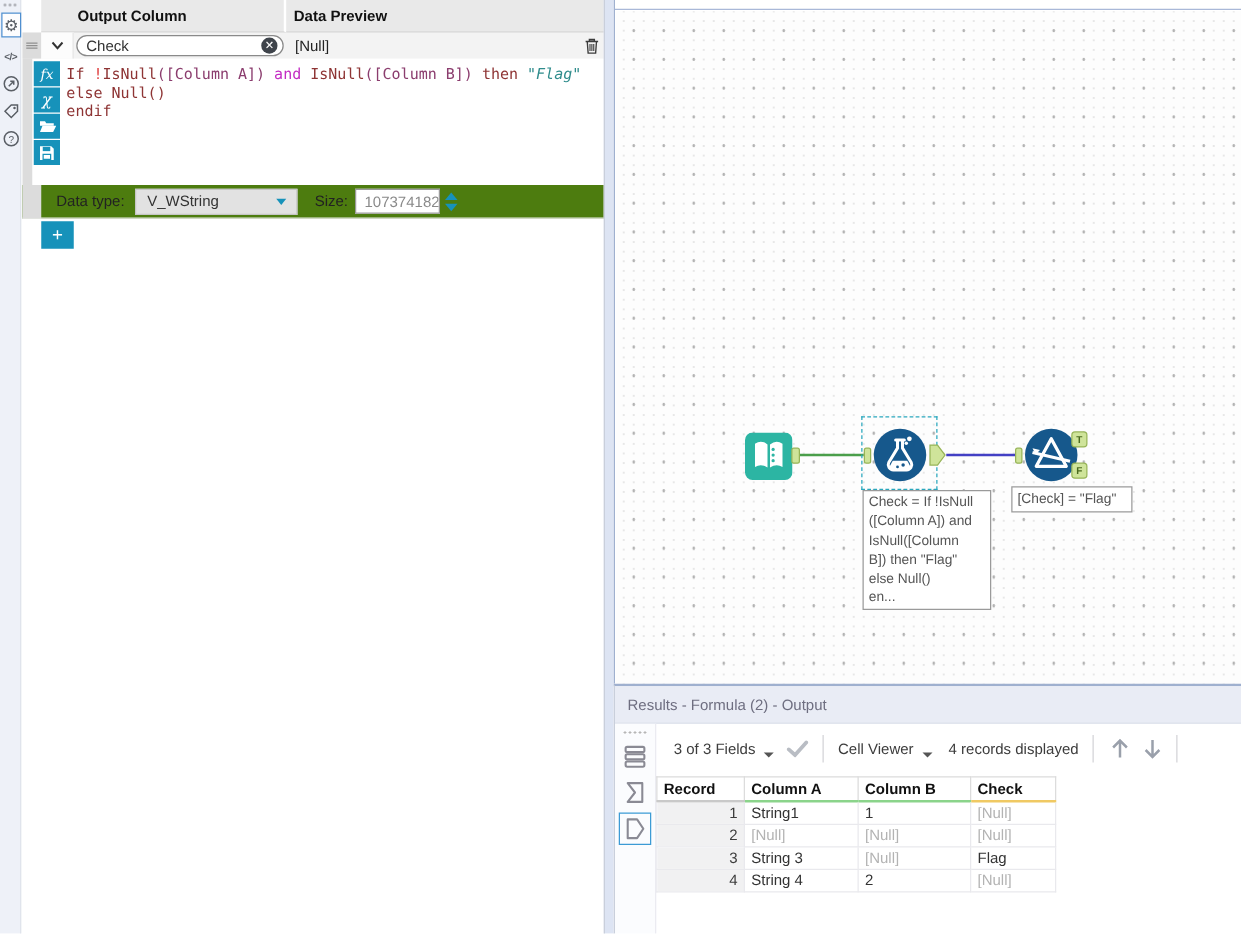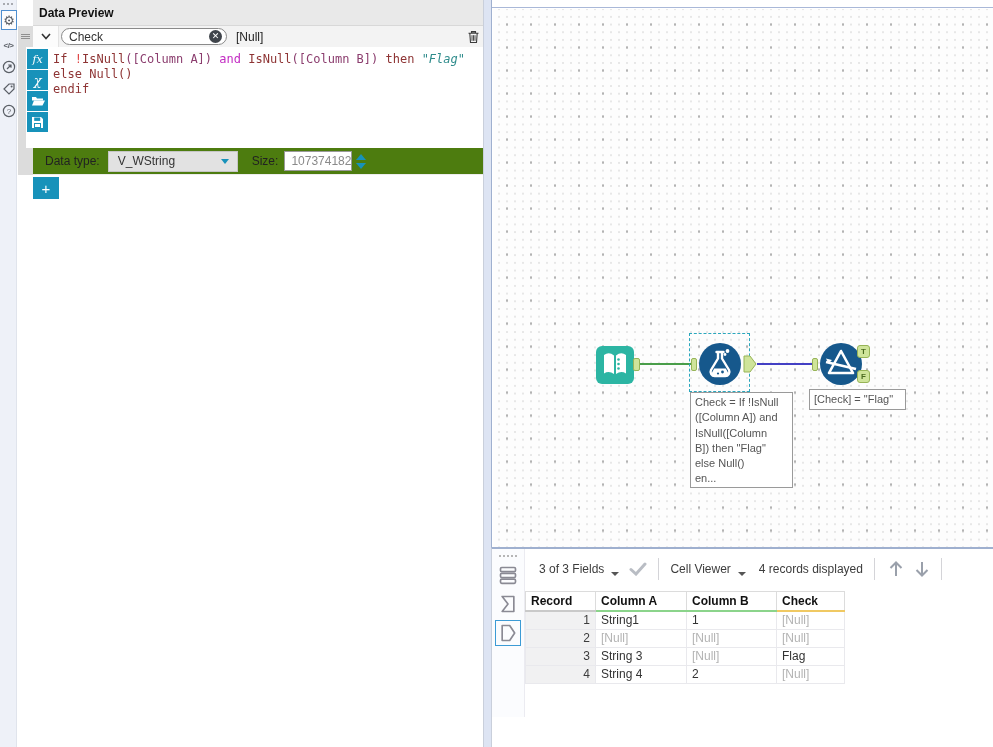--- a/index.html
+++ b/index.html
@@ -144,20 +144,21 @@
       <svg width="14" height="14" viewBox="0 0 14 14">
         <circle cx="7" cy="7" r="5.6" fill="none" stroke="#5a5f66" stroke-width="1.2"></circle>
         <text x="7" y="10" font-size="8" text-anchor="middle" fill="#5a5f66" font-family="Liberation Sans,sans-serif">?</text>
       </svg>
     </div>
   </div>
 
   <div class="config">
     <div class="grid-header">
       <div class="gh-corner"></div>
+      <div class="gh-col1">Output Column</div>
       <div class="gh-col2">Data Preview</div>
     </div>
 
     <div class="field-row">
       <div class="fr-handle">
         <div class="grip-lines">
             <div></div>
             <div></div>
             <div></div>
           </div>
@@ -290,20 +291,21 @@
         <div>([Column A]) and</div>
         <div>IsNull([Column</div>
         <div>B]) then "Flag"</div>
         <div>else Null()</div>
         <div>en...</div>
       </div>
     <div class="annot" style="left:317px; top:389px; width:97px; height:21px;">[Check] = "Flag"</div>
   </div>
 
   <div class="results">
+    <div class="res-title">Results - Formula (2) - Output</div>
     <div class="res-body">
       <div class="res-side">
         <div class="side-grip"></div>
         <div class="side-icon">
           <svg width="20" height="20" viewBox="0 0 24 24">
             <rect x="3" y="3" width="18" height="5" rx="1.5" fill="none" stroke="#8a8a94" stroke-width="2"></rect>
             <rect x="3" y="10" width="18" height="5" rx="1.5" fill="none" stroke="#8a8a94" stroke-width="2"></rect>
             <rect x="3" y="17" width="18" height="5" rx="1.5" fill="none" stroke="#8a8a94" stroke-width="2"></rect>
           </svg>
         </div>

